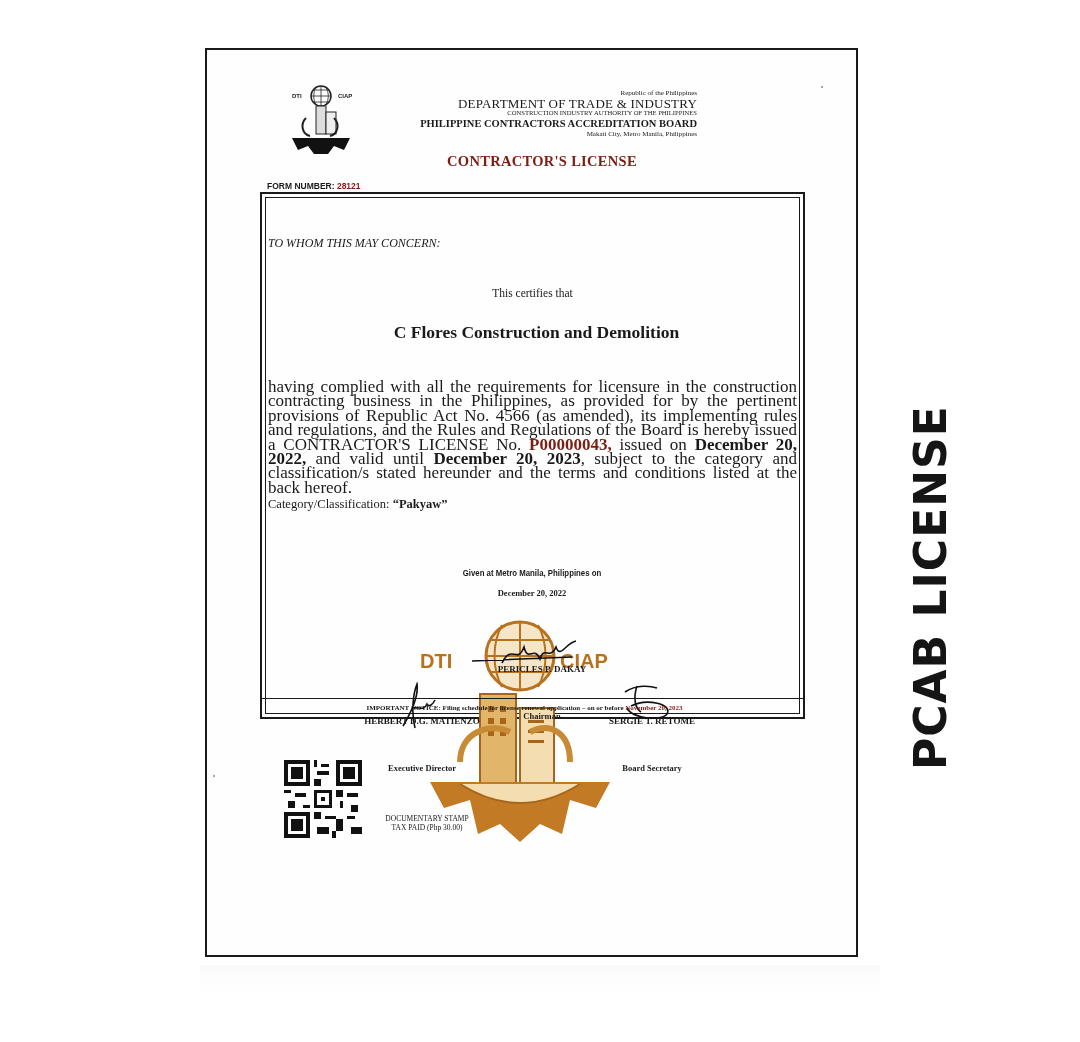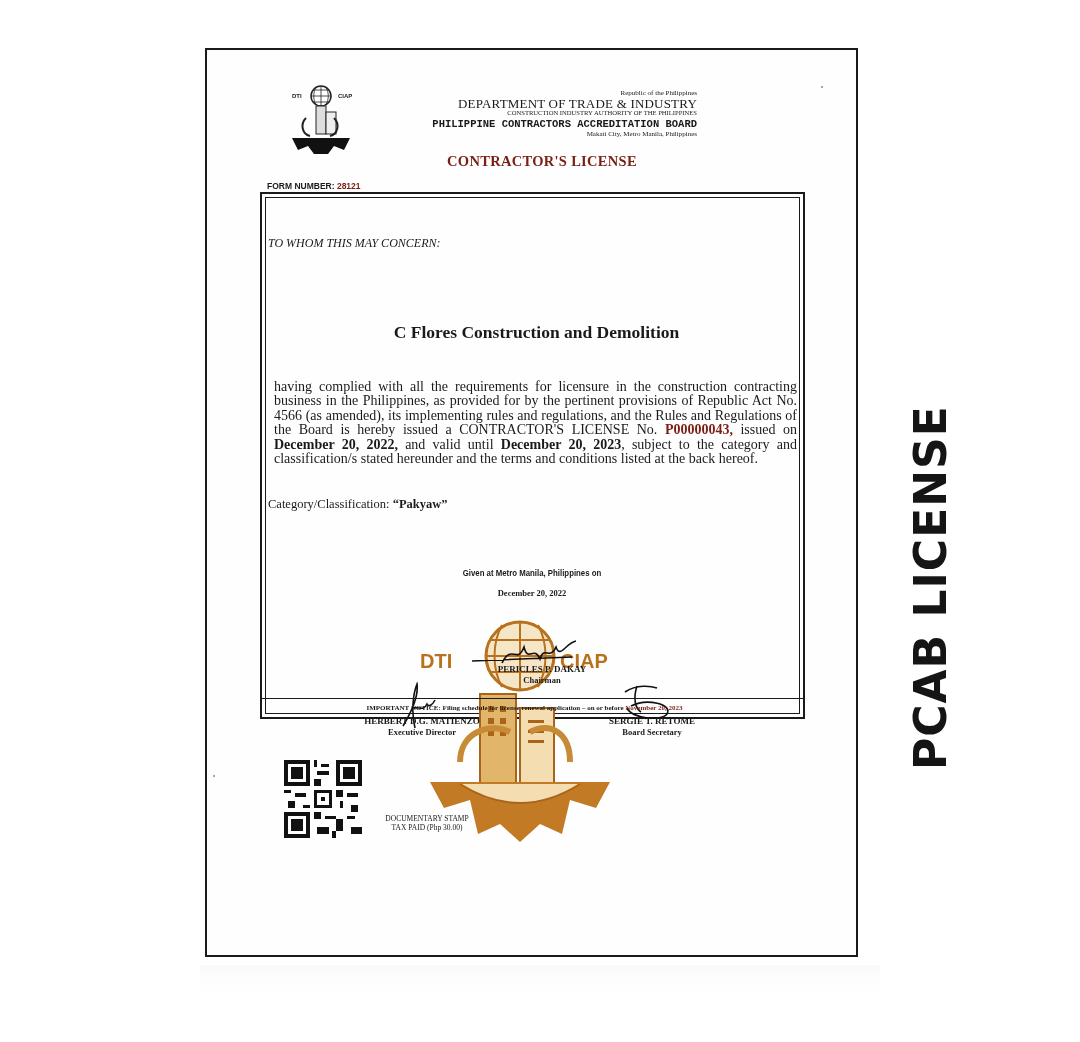--- a/index.html
+++ b/index.html
@@ -9,50 +9,50 @@
     .ghost { position:absolute; left:200px; top:965px; width:680px; height:30px; background:linear-gradient(#fafafa,#ffffff); }
 
     
     .hdr-logo { position:absolute; left:75px; top:30px; width:78px; height:78px; }
     .dti-small { position:absolute; left:85px; top:43px; font-family:"Liberation Sans", sans-serif; font-size:6px; font-weight:bold; }
     .ciap-small { position:absolute; left:131px; top:43px; font-family:"Liberation Sans", sans-serif; font-size:6px; font-weight:bold; }
     .hdr-text { position:absolute; left:180px; top:39px; width:310px; text-align:right; line-height:9.5px; }
     .hdr-text .l1 { font-size:7px; }
     .hdr-text .l2 { font-size:13px; letter-spacing:0.2px; }
     .hdr-text .l3 { font-size:6.6px; }
-    .hdr-text .l4 { font-family:Liberation Mono, monospace; font-weight:bold; font-size:10.5px; line-height:12px; }
+    .hdr-text .l4 { font-family:Liberation Serif, serif; font-weight:bold; font-size:10.5px; line-height:12px; }
     .hdr-text .l5 { font-size:7px; }
     .doc-title { position:absolute; left:180px; top:103px; width:310px; text-align:center; color:#7a1f14; font-weight:bold; font-size:14.5px; letter-spacing:0.3px; }
     .form-number { position:absolute; left:60px; top:131px; font-family:"Liberation Sans", sans-serif; font-weight:bold; font-size:8.5px; }
     .form-number .num { color:#7a1f14; }
 
     
     .frame { position:absolute; left:53px; top:142px; width:545px; height:527px; border:2px solid #1a1a1a; box-sizing:border-box; }
     .frame-inner { position:absolute; left:3px; top:3px; right:3px; bottom:3px; border:1px solid #1a1a1a; }
     .notice-rule { position:absolute; left:0; right:0; bottom:18px; border-top:1.5px solid #1a1a1a; }
     .notice { position:absolute; left:0; right:16px; bottom:5px; text-align:center; font-size:7px; font-weight:bold; }
     .notice .date { color:#7a1f14; }
 
     .salutation { position:absolute; left:6px; top:42px; font-style:italic; font-size:12px; }
     .certifies { position:absolute; left:0; right:0; top:93px; text-align:center; font-size:11.5px; }
     .company { position:absolute; left:0; right:0; top:128px; text-align:center; font-weight:bold; font-size:17.5px;padding-left:8px; }
-    .body-para { position:absolute; left:12px; right:6px; top:186px; text-align:justify; font-size:14px; line-height:14.4px; }
+    .body-para { position:absolute; left:6px; right:6px; top:186px; text-align:justify; font-size:17px; line-height:14.4px; }
     .body-para b { font-weight:bold; }
     .body-para .lic { color:#7a1f14; font-weight:bold; }
     .category { position:absolute; left:6px; top:303px; font-size:12.5px; }
     .category b { font-weight:bold; }
     .given { position:absolute; left:100px; width:340px; top:374px; text-align:center; font-size:8.5px; font-weight:bold; font-family:"Liberation Sans", sans-serif; transform:scaleX(0.92); }
     .given-date { position:absolute; left:100px; width:340px; top:394px; text-align:center; font-size:8.5px; font-weight:bold; }
 
     .seal { position:absolute; left:158px; top:418px; width:200px; height:230px; }
     .dti-big { position:absolute; left:158px; top:456px; font-family:"Liberation Sans", sans-serif; font-weight:bold; font-size:20px; color:#b8711d; }
     .ciap-big { position:absolute; left:298px; top:456px; font-family:"Liberation Sans", sans-serif; font-weight:bold; font-size:20px; color:#b8711d; }
 
     .sig { position:absolute; text-align:center; font-weight:bold; font-size:9px; line-height:11px; }
-    .sig .title { font-size:8.5px; }
+    .sig .title { font-size:8.5px;margin-top:36px; }
     .sig-chair { left:200px; width:160px; top:470px; }
     .sig-exec { left:85px; width:150px; top:522px; }
     .sig-sec { left:330px; width:120px; top:522px; }
     .signature { position:absolute; }
 
     .qr { position:absolute; left:22px; top:566px; width:78px; height:78px; }
     .stamp { position:absolute; left:110px; top:620px; width:110px; text-align:center; font-size:7.5px; font-weight:normal; line-height:9px; }
 
     .side-label { position:absolute; left:905px; top:770px; transform-origin:0 0; transform:rotate(-90deg); font-family:"DejaVu Sans", sans-serif; font-weight:bold; font-size:44px; letter-spacing:1px; color:#151515; white-space:nowrap; }
     .dot { position:absolute; width:2px; height:2px; background:#888; border-radius:50%; }
@@ -86,20 +86,21 @@
 
   <div class="form-number">
     <span>FORM NUMBER:</span>
     <span class="num">28121</span>
   </div>
 
   <div class="frame">
     <div class="frame-inner"></div>
 
     <div class="salutation">TO WHOM THIS MAY CONCERN:</div>
+    <div class="certifies">This certifies that</div>
     <div class="company">C Flores Construction and Demolition</div>
 
     <div class="body-para"><span>having complied with all the requirements for licensure in the construction contracting business in the Philippines, as provided for by the pertinent provisions of Republic Act No. 4566 (as amended), its implementing rules and regulations, and the Rules and Regulations of the Board is hereby issued a CONTRACTOR'S LICENSE No. </span><span class="lic">P00000043,</span><span> issued on </span><b>December 20, 2022,</b><span> and valid until </span><b>December 20, 2023</b><span>, subject to the category and classification/s stated hereunder and the terms and conditions listed at the back hereof.</span></div>
 
     <div class="category">
       <span>Category/Classification: </span><b>“Pakyaw”</b>
     </div>
 
     <div class="given">Given at Metro Manila, Philippines on</div>
     <div class="given-date">December 20, 2022</div>

